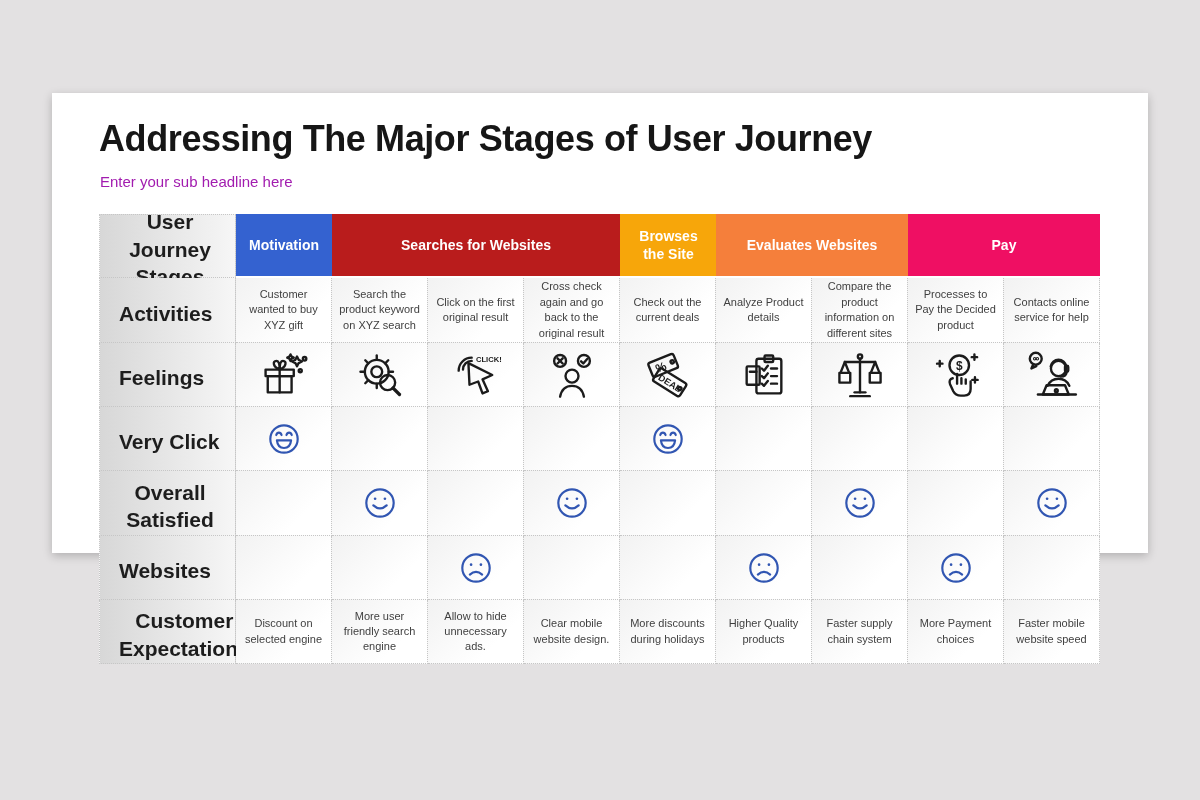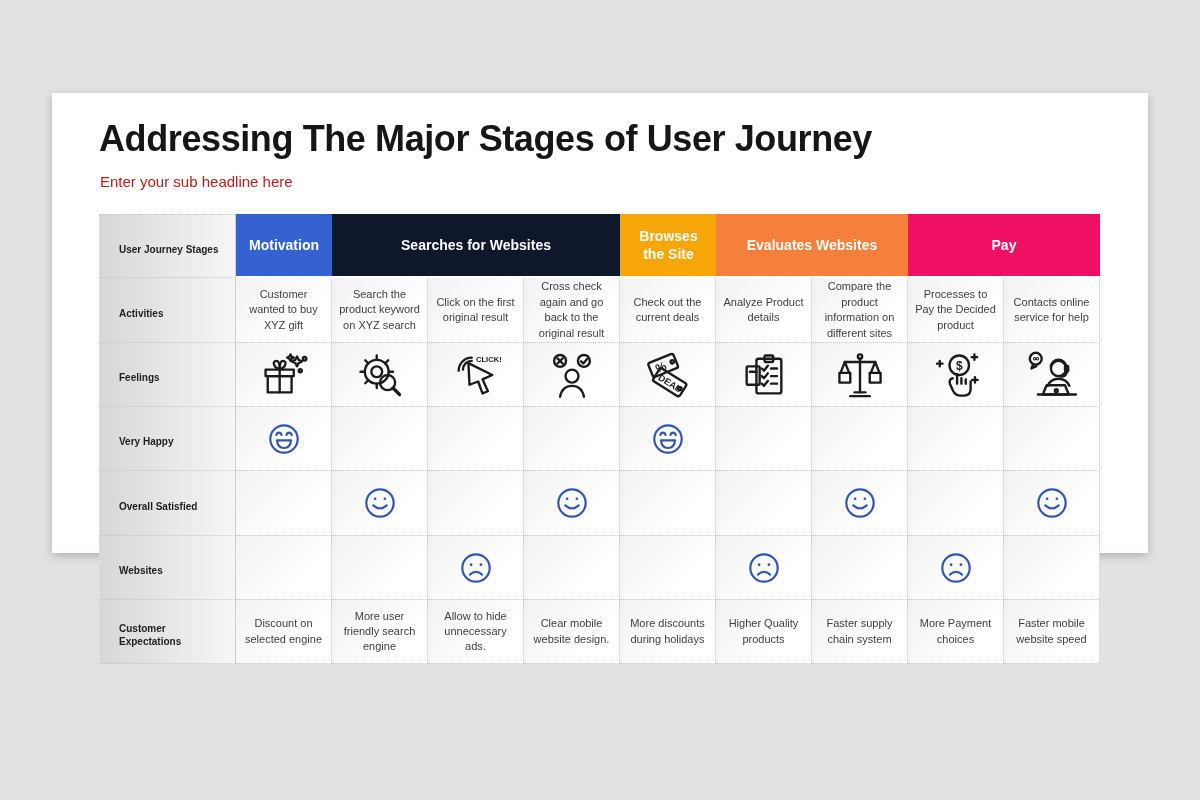--- a/index.html
+++ b/index.html
@@ -17,21 +17,21 @@
   }
   .slide-inner{padding:24px 47px 0 47px;}
   h1.title{
     margin:0;
     font-size:36px;font-weight:bold;
     letter-spacing:-0.4px;color:#161616;
     line-height:1.2;
   }
   .subtitle{
     margin:13px 0 0 1px;
-    font-size:15px;color:#b91c1c;
+    font-size:15px;color:#a21caf;
   }
   .journey-table{
     margin-top:24px;
     display:grid;
     grid-template-columns:137px repeat(9,96px);
     grid-template-rows:64px 65px 64px 64px 65px 64px 64px;
     width:1001px;
   }
   .jrow{display:contents;}
   .cell{
@@ -44,37 +44,37 @@
     padding:4px 7px;
     font-size:11px;line-height:1.4;color:#3f3f3f;
   }
   .label-cell{
     box-sizing:border-box;
     border-right:1px dotted #c6c6c6;
     border-bottom:1px dotted #c6c6c6;
     background:linear-gradient(to right,#d7d7d7 0%,#f6f6f6 100%);
     display:flex;align-items:center;
     padding:10px 14px 4px 19px;
-    font-size:10px;font-weight:bold;color:#1d1d1d;line-height:1.3;
-    text-align:left;
+    font-size:21px;font-weight:bold;color:#1d1d1d;line-height:1.3;
+    text-align:center;
   }
   .bl{border-left:1px dotted #c6c6c6;}
   .bt{border-top:1px dotted #c6c6c6;}
   .stage-cell{
     box-sizing:border-box;
     display:flex;align-items:center;justify-content:center;
     text-align:center;
     color:#ffffff;font-weight:bold;font-size:14px;line-height:1.3;
     padding:4px 8px;
     border-bottom:2px solid #ffffff;
   }
   .sp2{grid-column:span 2;}
   .sp3{grid-column:span 3;}
   .c-motivation{background:#3462d0;}
-  .c-searches{background:#0f172a;}
+  .c-searches{background:#b91c1c;}
   .c-browses{background:#f7a60a;padding-left:9px;}
   .c-evaluates{background:#f57f3b;}
   .c-pay{background:#ef0f63;}
   .licon{display:inline-flex;}
   .licon svg{width:52px;height:52px;}
   .emoji{display:inline-flex;}
   .emoji svg{width:34px;height:34px;}
 </style>
 </head>
 <body>
@@ -256,21 +256,21 @@
                   <path d="M19 33.5 h17 l3.5 8.5 h-24 Z"></path>
                   <circle cx="28" cy="38.5" r="1.3"></circle>
                   <line x1="11" y1="42" x2="46" y2="42"></line>
                 </g>
               </svg>
             </span>
           </div>
       </div>
 
       <div class="jrow">
-        <div class="label-cell bl">Very Happy</div>
+        <div class="label-cell bl">Very Click</div>
         <div class="cell">
             <span class="emoji">
               <svg viewBox="0 0 36 36">
                 <g fill="none" stroke="#3156b2" stroke-width="2.3" stroke-linecap="round" stroke-linejoin="round">
                   <circle cx="18" cy="18" r="14.5"></circle>
                   <path d="M9.8 13.8 c1 -3.4 4.6 -3.4 5.6 0"></path>
                   <path d="M20.6 13.8 c1 -3.4 4.6 -3.4 5.6 0"></path>
                   <path d="M10.5 19.5 h15 c-0.5 5 -3.5 8 -7.5 8 c-4 0 -7 -3 -7.5 -8 Z"></path>
                 </g>
               </svg>

